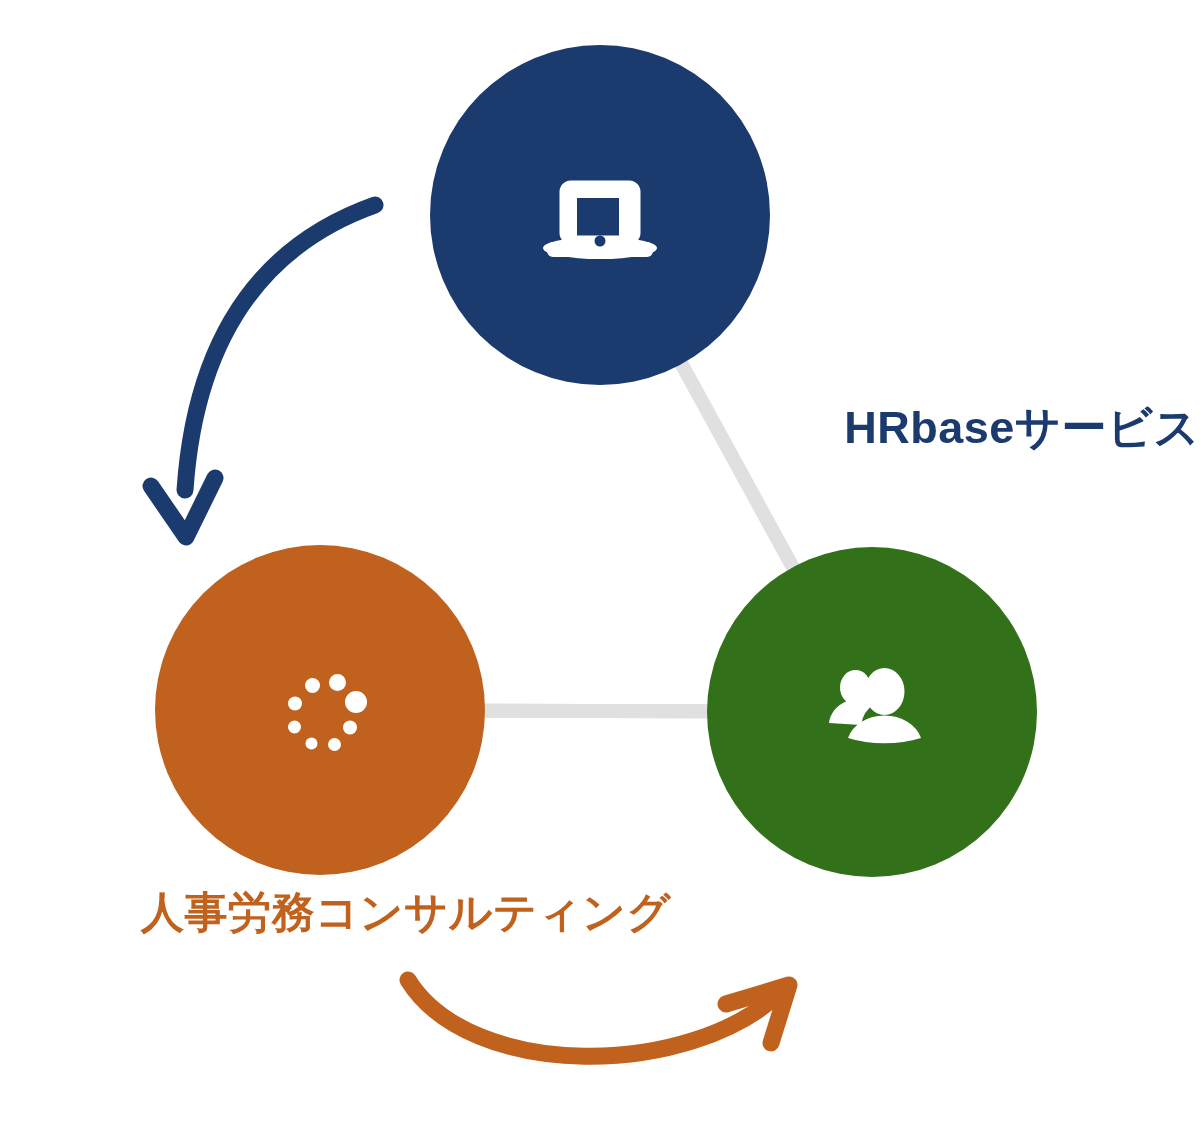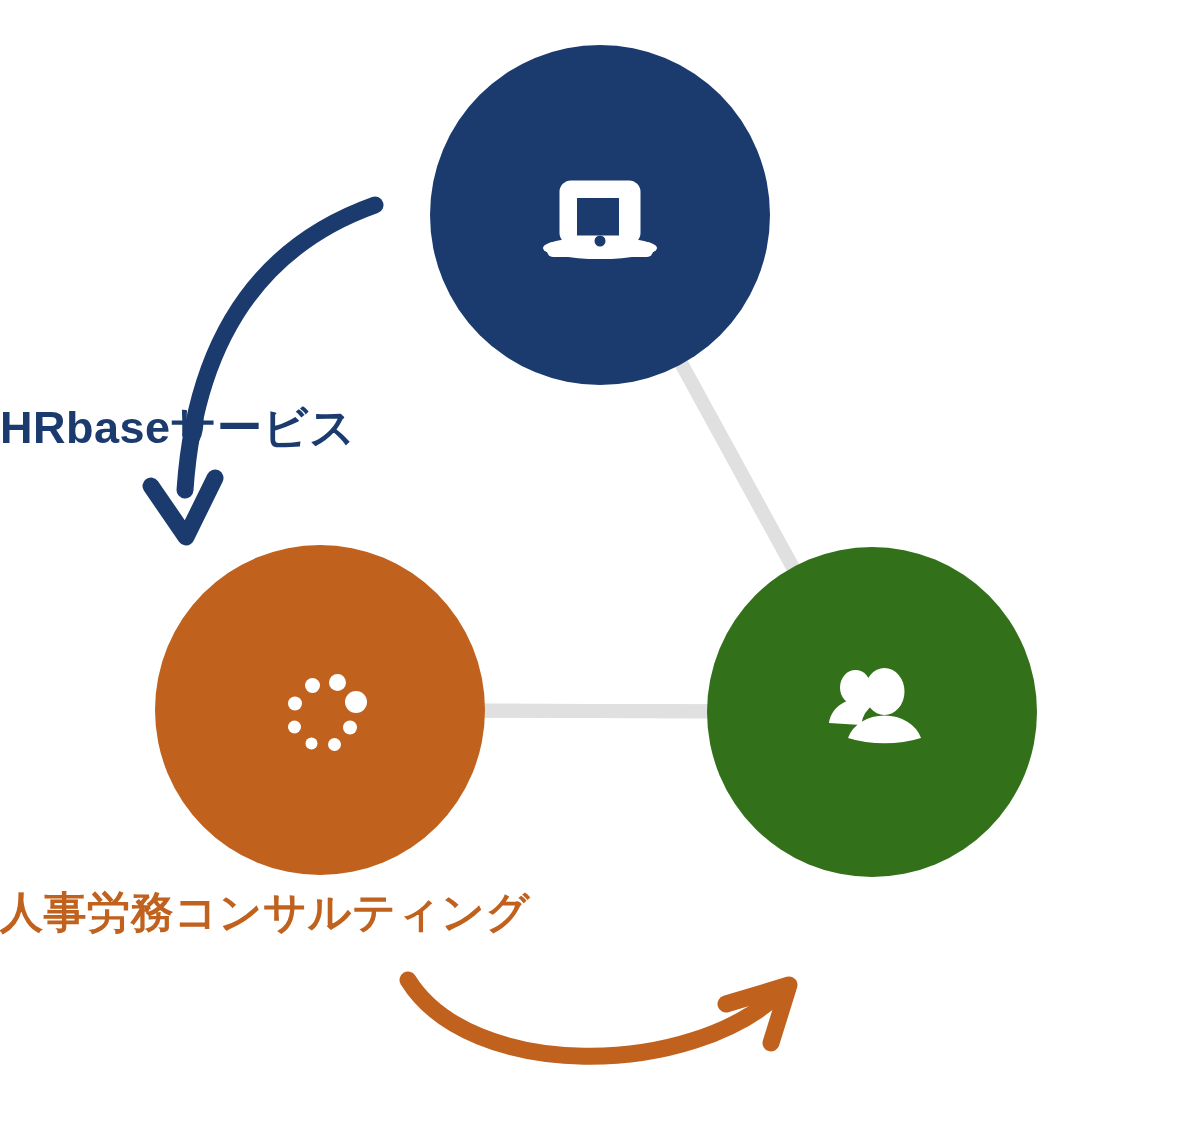--- a/index.html
+++ b/index.html
@@ -24,36 +24,37 @@
     width: 1200px;
     height: 1127px;
     display: block;
   }
   .node-label {
     position: absolute;
     white-space: nowrap;
     font-weight: 700;
     letter-spacing: 0.5px;
     line-height: 1;
-    text-align: left;
+    text-align: right;
     user-select: none;
   }
   #label-hrbase {
     left: 0;
     width: 1200px;
     top: 405px;
     font-size: 45px;
     color: #1b3b6f;
   }
   #label-consulting {
     left: 0;
     width: 640px;
     top: 891px;
     font-size: 43px;
     color: #c0621e;
+    padding-left: 31px;
   }
   #label-training {
     left: 620px;
     width: 580px;
     top: 891px;
     font-size: 43px;
     color: #33701a;
   }
 </style>
 </head>

